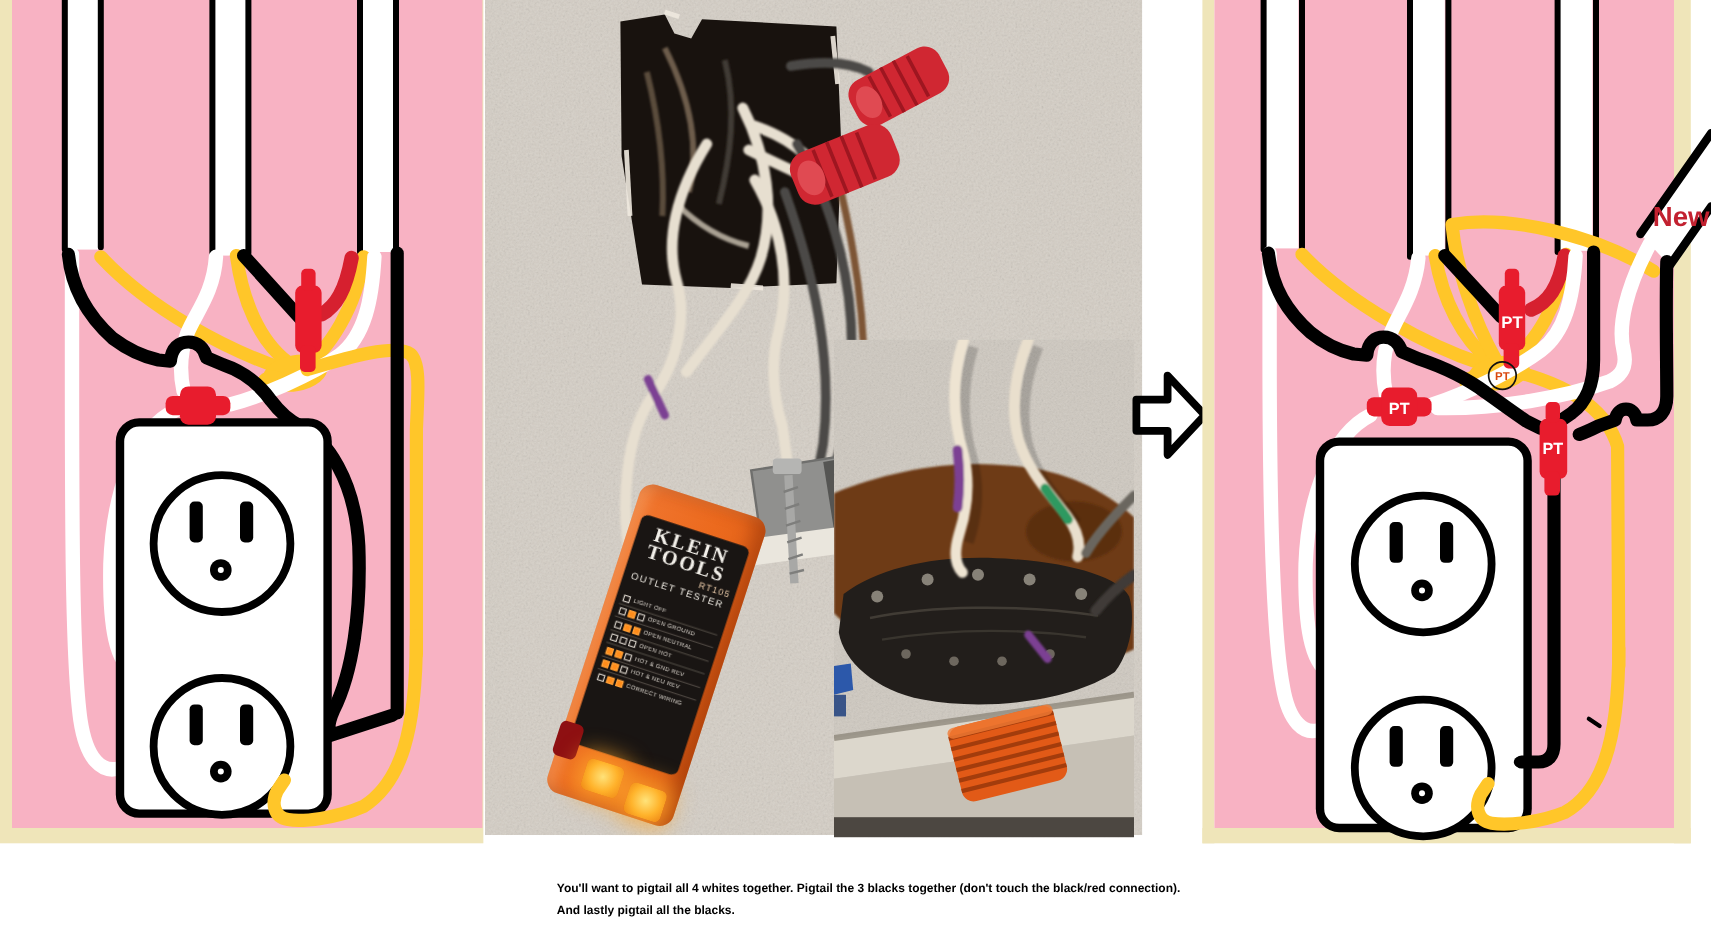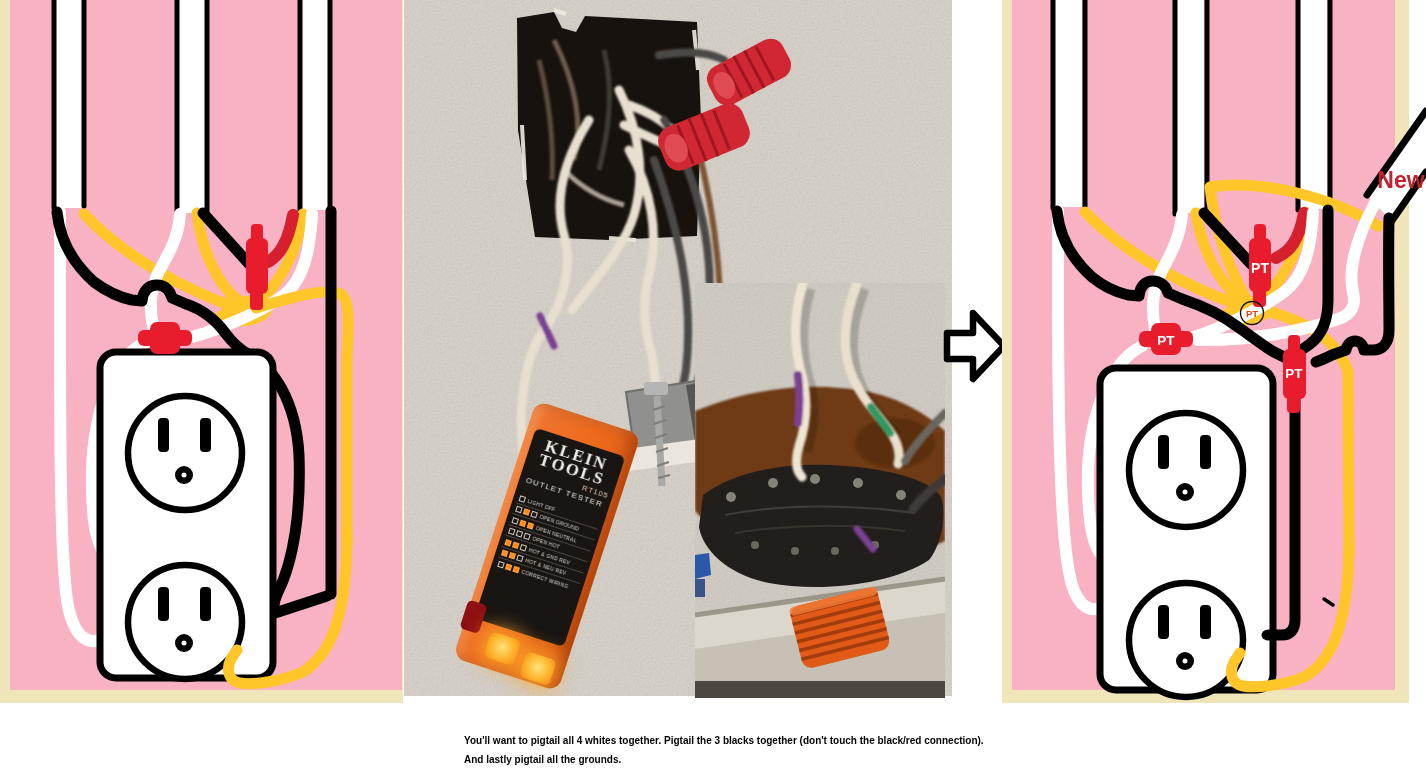--- a/index.html
+++ b/index.html
@@ -440,16 +440,16 @@
         <text x="166" y="345" font-size="13.5" fill="#ffffff">PT</text>
         <text x="294" y="378" font-size="13.5" fill="#ffffff">PT</text>
         <text x="252" y="317" font-size="9.5" fill="#d9480f">PT</text>
         <text x="401" y="188" font-size="23" fill="#c22130">New</text>
       </g>
     </g>
   </svg>
 
   <div id="caption">
     <div>You'll want to pigtail all 4 whites together. Pigtail the 3 blacks together (don't touch the black/red connection).</div>
-    <div>And lastly pigtail all the grounds.</div>
+    <div>And lastly pigtail all the blacks.</div>
   </div>
 
 </div>
 
 </body></html>

